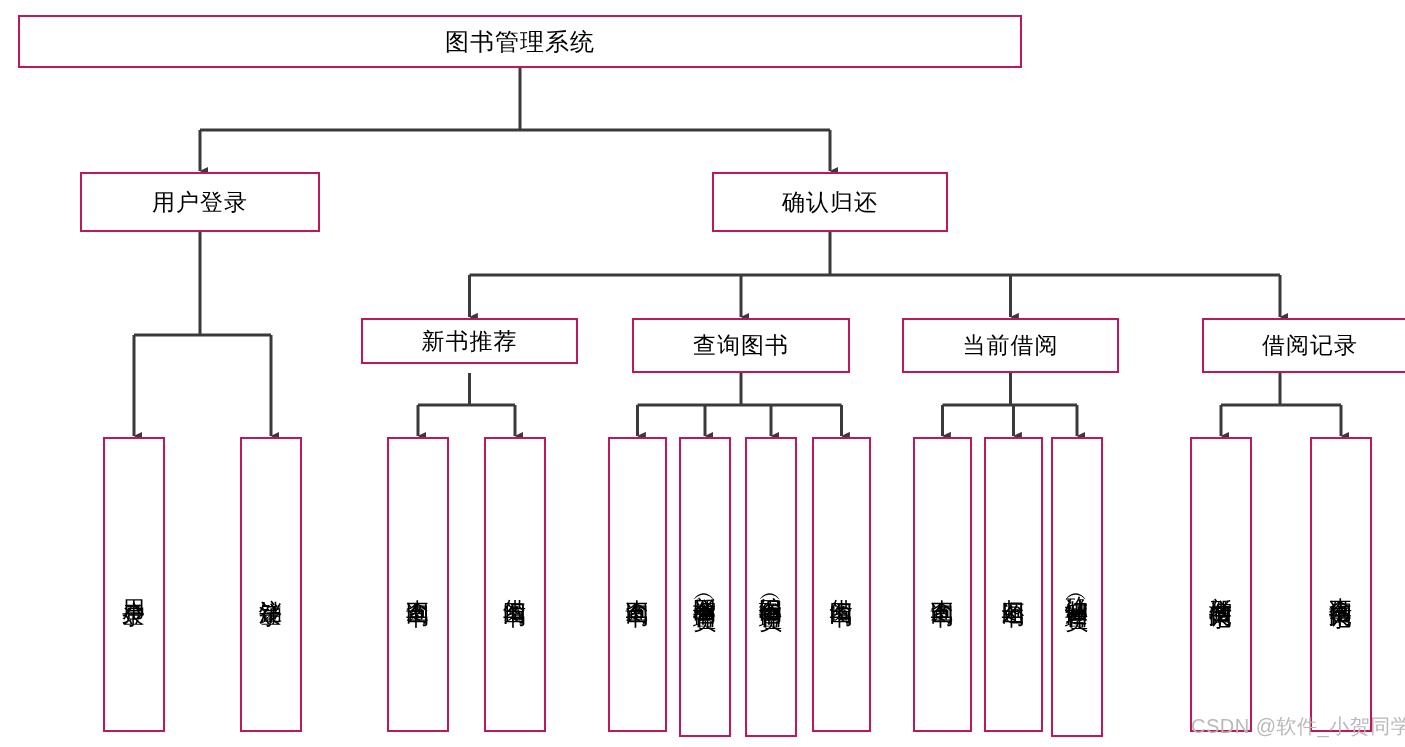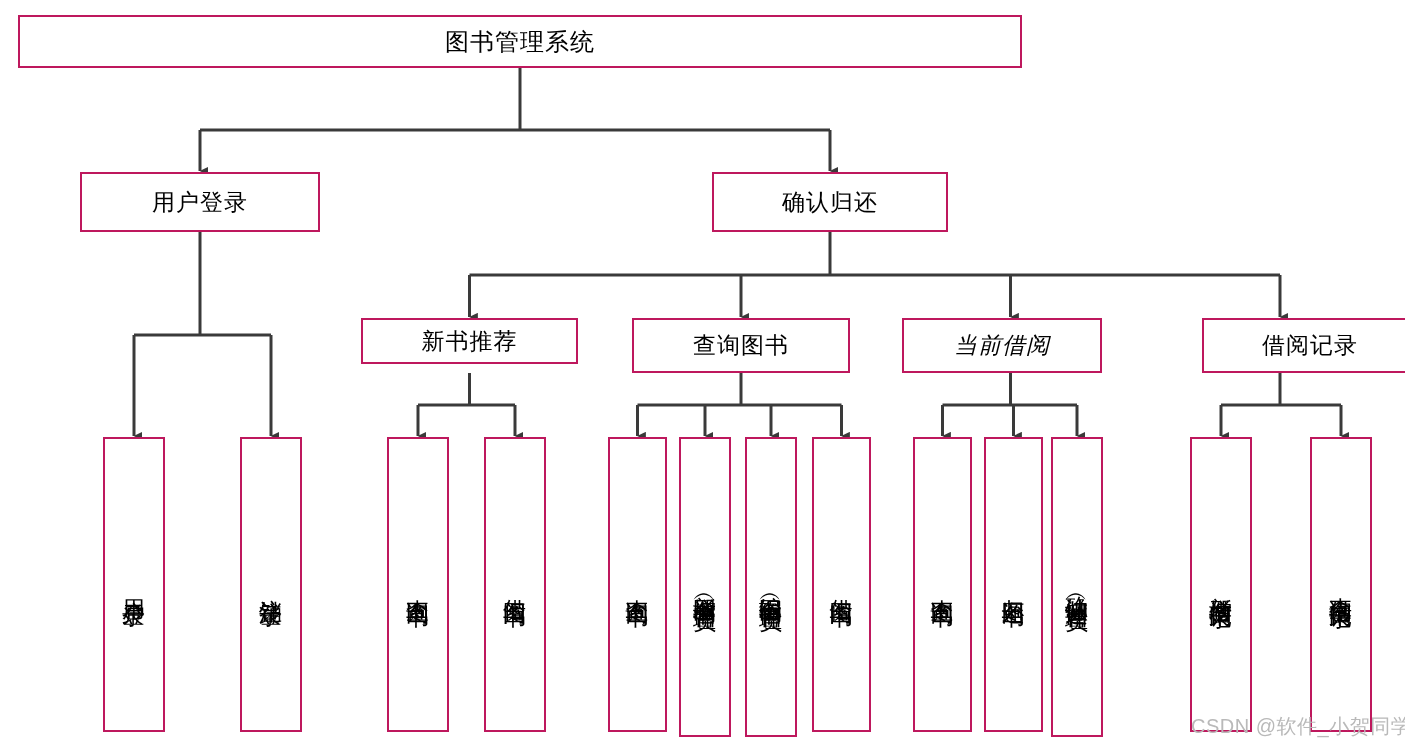--- a/index.html
+++ b/index.html
@@ -104,21 +104,21 @@
       </g>
   </svg>
 
   <div class="node root horiz" style="left: 18px; top: 15px; width: 1004px; height: 53px;">图书管理系统</div>
 
   <div class="node horiz" style="left: 80px; top: 172px; width: 240px; height: 60px;">用户登录</div>
   <div class="node horiz" style="left: 712px; top: 172px; width: 236px; height: 60px;">确认归还</div>
 
   <div class="node horiz" style="left: 361px; top: 318px; width: 217px; height: 46px;">新书推荐</div>
   <div class="node horiz" style="left: 632px; top: 318px; width: 218px; height: 55px;">查询图书</div>
-  <div class="node horiz" style="left: 902px; top: 318px; width: 200px; height: 55px; font-style: italic;">当前借阅</div>
+  <div class="node horiz" style="left: 902px; top: 318px; width: 217px; height: 55px;">当前借阅</div>
   <div class="node horiz" style="left: 1172px; top: 318px; width: 216px; height: 55px; margin-left: 30px;">借阅记录</div>
 
   <div class="node vert" style="left: 103px; top: 437px; width: 62px; height: 295px;">用户登录</div>
   <div class="node vert" style="left: 240px; top: 437px; width: 62px; height: 295px;">注销登录</div>
   <div class="node vert" style="left: 387px; top: 437px; width: 62px; height: 295px;">查询图书</div>
   <div class="node vert" style="left: 484px; top: 437px; width: 62px; height: 295px;">借阅图书</div>
   <div class="node vert" style="left: 608px; top: 437px; width: 59px; height: 295px;">查询图书</div>
   <div class="node vert" style="left: 679px; top: 437px; width: 52px; height: 300px;">新增图书（管理员）</div>
   <div class="node vert" style="left: 745px; top: 437px; width: 52px; height: 300px;">编辑图书（管理员）</div>
   <div class="node vert" style="left: 812px; top: 437px; width: 59px; height: 295px;">借阅图书</div>

